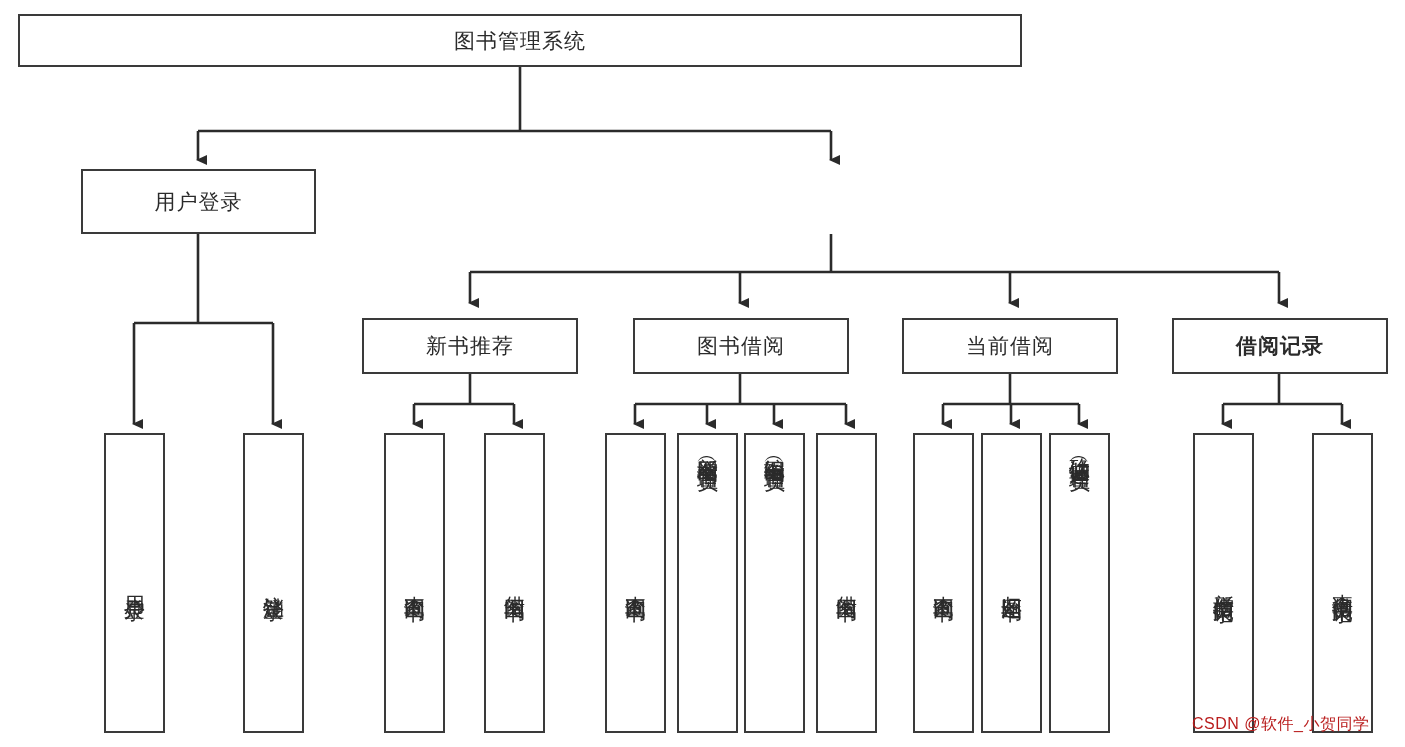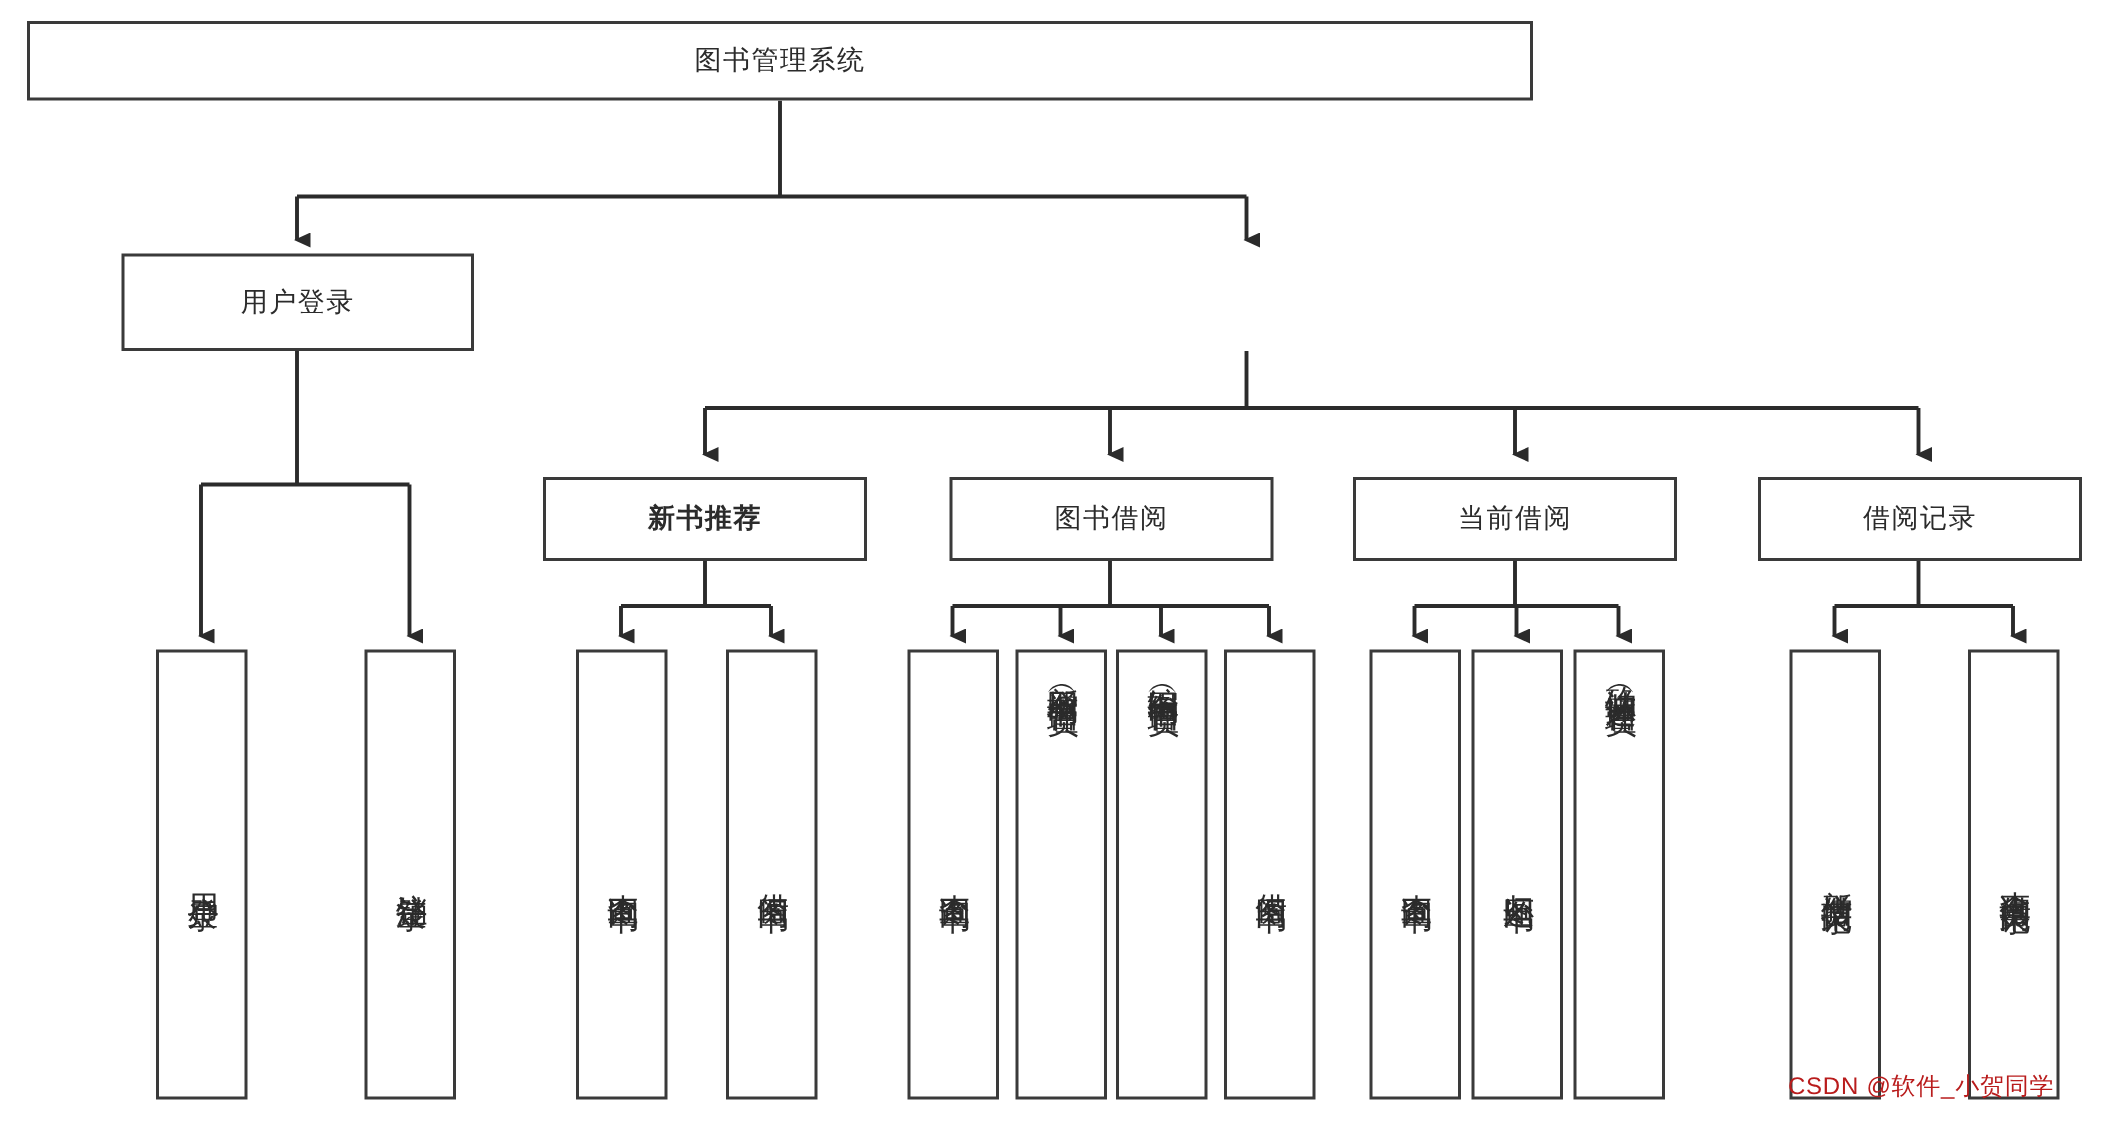--- a/index.html
+++ b/index.html
@@ -24,21 +24,21 @@
     box-sizing:border-box;
     background:#ffffff;
     border:2px solid #3a3a3a;
     display:flex;
     align-items:center;
     justify-content:center;
     color:#2b2b2b;
     z-index:2;
   }
   .node.h{
-    font-size:18px;
+    font-size:21px;
     letter-spacing:1px;
     line-height:1.1;
   }
   .node.v{
     font-size:21px;
     letter-spacing:1px;
   }
   .node.v .vtext{
     writing-mode:vertical-rl;
     text-orientation:upright;
@@ -117,30 +117,30 @@
   </svg>
 
   <div class="node h" style="left:18px;top:14px;width:1004px;height:53px;">
     <span>图书管理系统</span>
   </div>
 
   <div class="node h" style="left:81px;top:169px;width:235px;height:65px;">
     <span>用户登录</span>
   </div>
 
-  <div class="node h" style="left:362px;top:318px;width:216px;height:56px;font-weight:bold;">
+  <div class="node h" style="left:362px;top:318px;width:216px;height:56px;">
     <span>新书推荐</span>
   </div>
   <div class="node h" style="left:902px;top:318px;width:216px;height:56px;">
     <span>当前借阅</span>
   </div>
   <div class="node h" style="left:633px;top:318px;width:216px;height:56px;">
     <span>图书借阅</span>
   </div>
-  <div class="node h" style="left:1172px;top:318px;width:216px;height:56px;">
+  <div class="node h" style="left:1172px;top:318px;width:216px;height:56px;font-weight:bold;">
     <span>借阅记录</span>
   </div>
 
   <div class="node v" style="left:104px;top:433px;width:61px;height:300px;">
     <span class="vtext">用户登录</span>
   </div>
   <div class="node v" style="left:243px;top:433px;width:61px;height:300px;">
     <span class="vtext">注销登录</span>
   </div>
 

